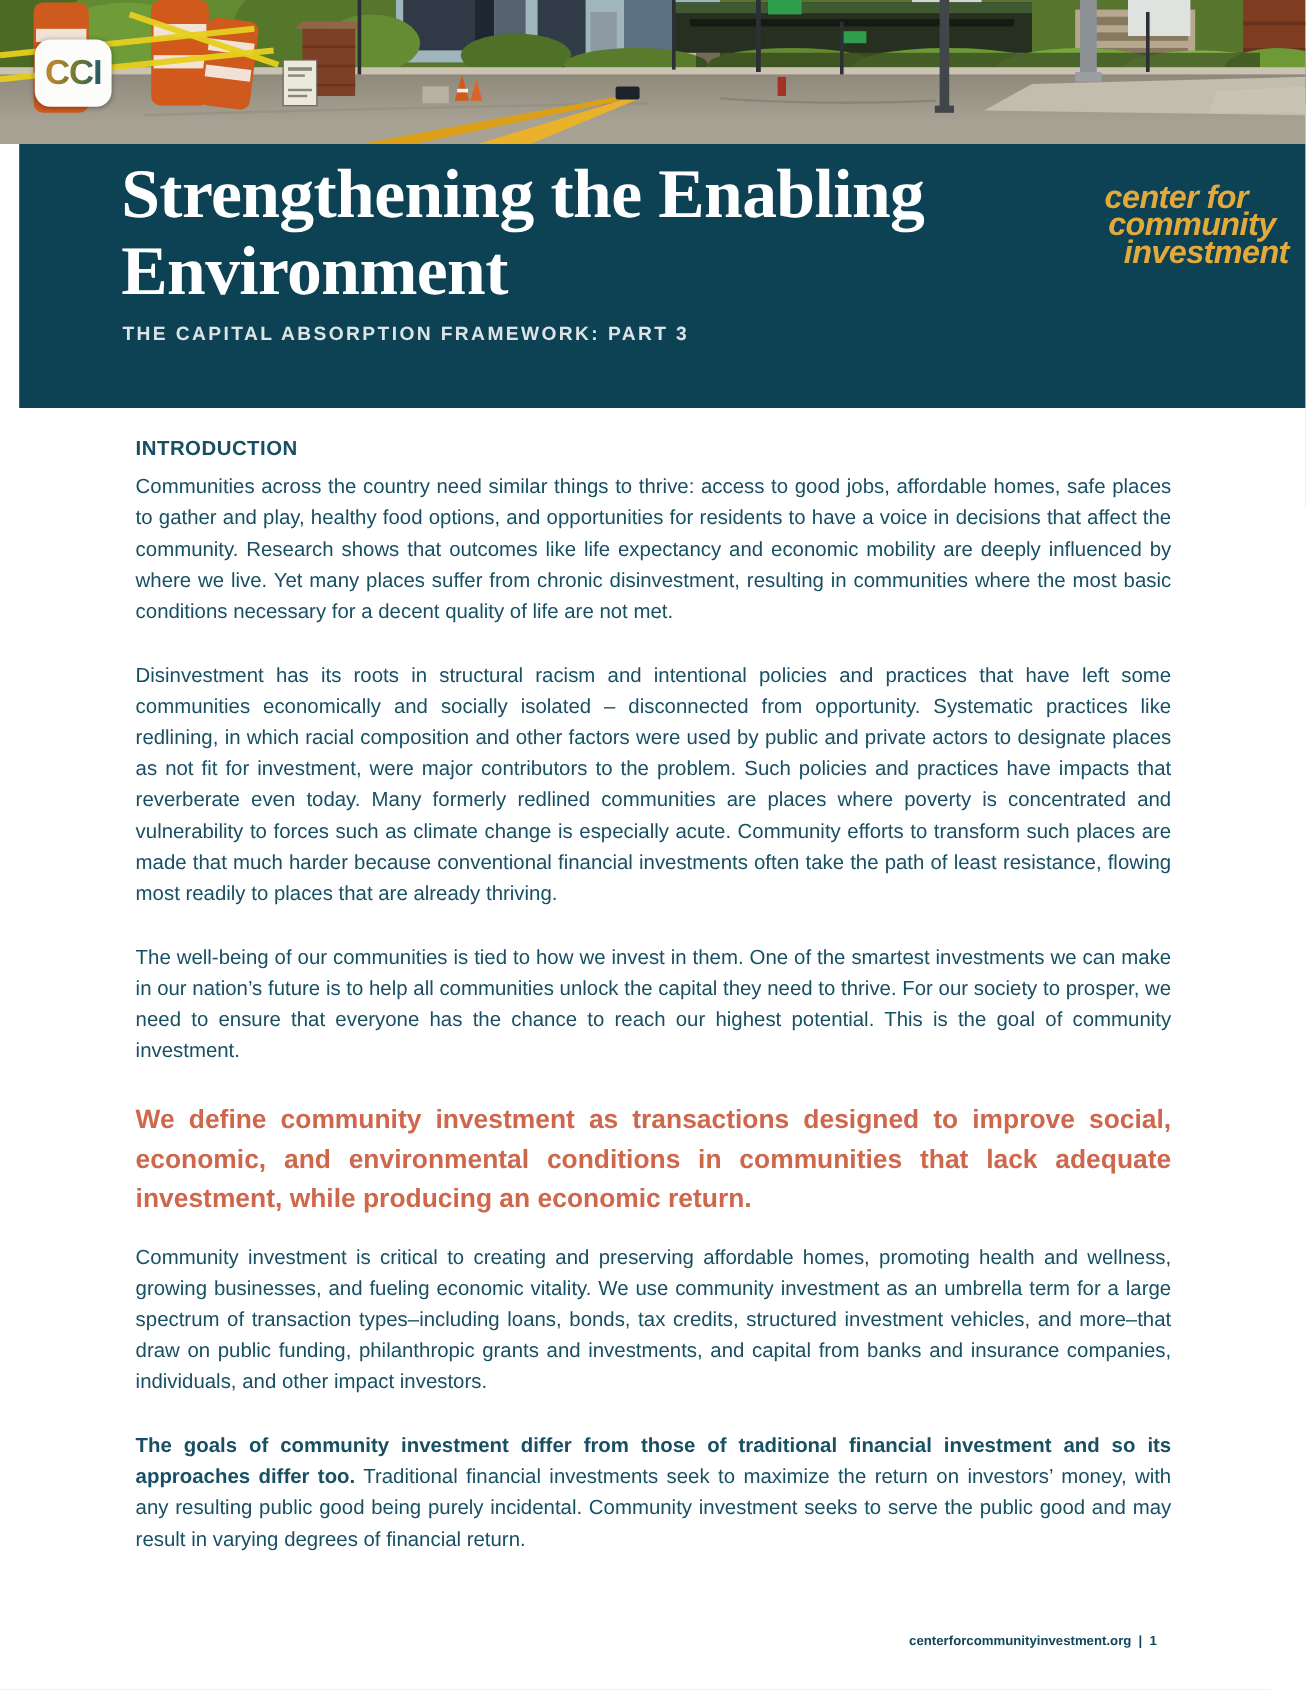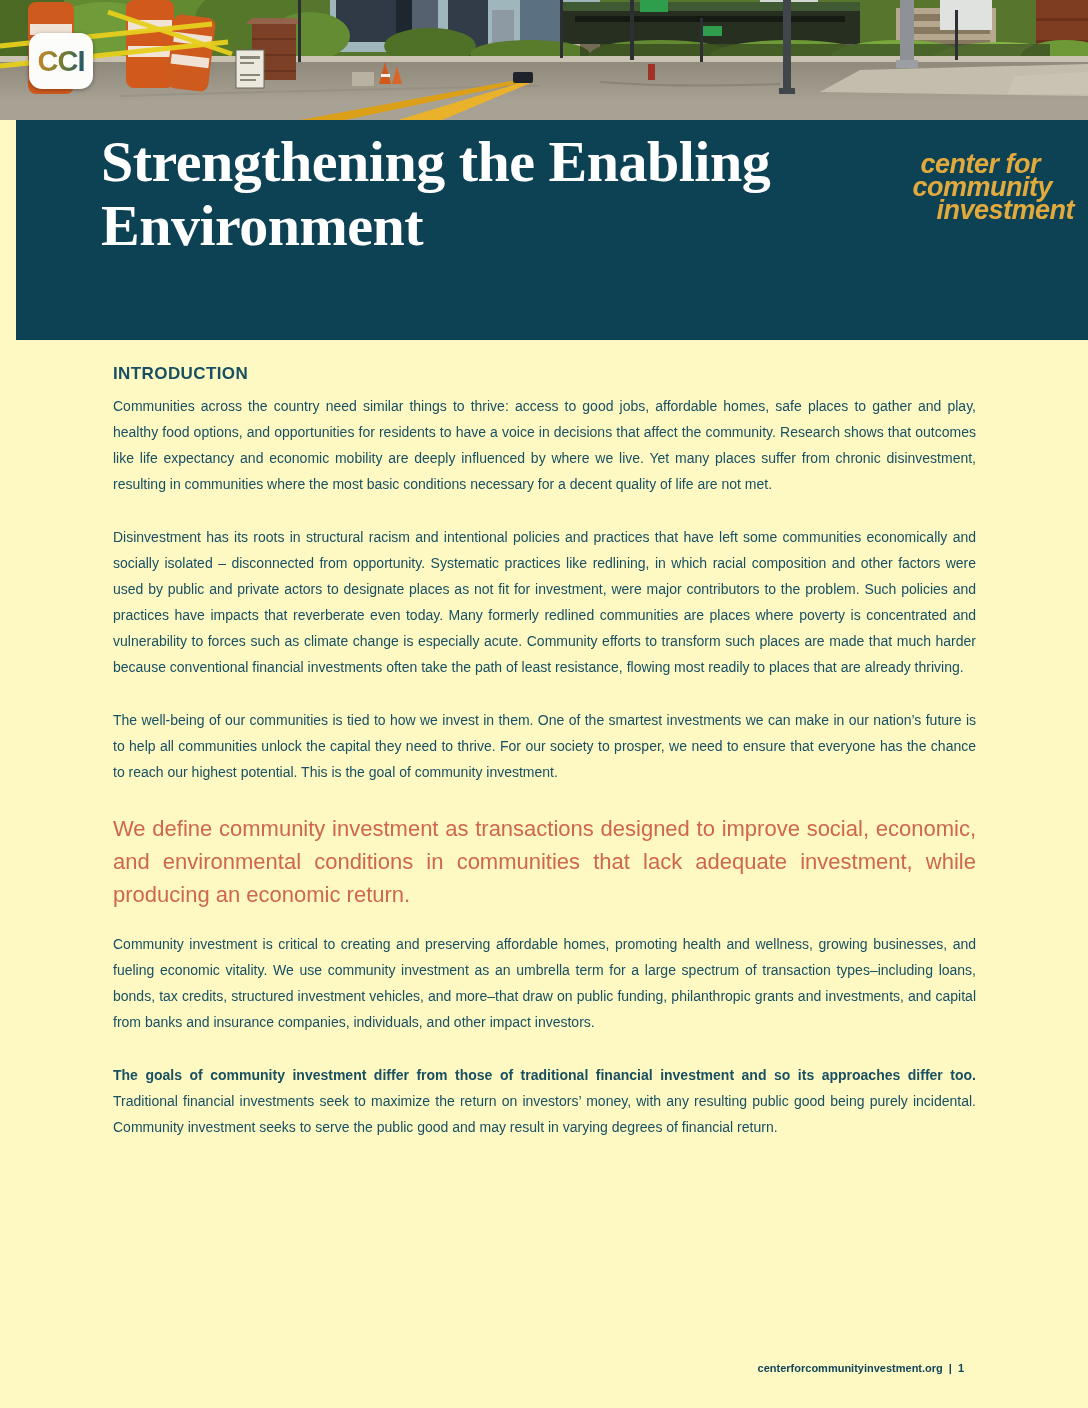--- a/index.html
+++ b/index.html
@@ -1,21 +1,21 @@
 <!DOCTYPE html>
 <html><head>
 <meta charset="utf-8">
 <style>
   * { box-sizing: border-box; margin: 0; padding: 0; }
   html,body { background:#e8e8e8; }
   .page {
     position: relative;
     width: 1088px; height: 1408px;
     margin: 0 auto;
-    background: #fef9c3;
+    background: #ffffff;
     font-family: "Liberation Sans", sans-serif;
     overflow: hidden;
   }
   
   .banner { position:absolute; top:0; left:0; width:1088px; height:120px; overflow:hidden; }
   .banner svg { display:block; width:1088px; height:120px; }
   .cci-badge {
     position:absolute; top:33px; left:29px;
     width:64px; height:56px;
     background:#fcfcfa; border-radius:13px;
@@ -49,42 +49,43 @@
     color:#dde4e7;
     font-size:16px; font-weight:bold;
     letter-spacing:2px;
   }
   .brand {
     position:absolute; right:30px; top:33px;
     color:#e2a93d; font-weight:bold;
     font-size:27px; line-height:23px; letter-spacing:-0.5px;font-style:italic;
   }
   .brand .b1 { margin-left:8px; }
-  .brand .b2 { margin-left:0; }
+  .brand .b2 { margin-left:0;text-align:center; }
   .brand .b3 { margin-left:24px; }
   
   .content {
     position:absolute; left:113px; top:364px;
     width:863px;
     color:#174f63;
   }
   .content h2 {
     font-size:17px; font-weight:bold;
     letter-spacing:0.4px;
     margin:0 0 9px 0;
   }
   .content p {
-    font-size:14px; line-height:26px;
+    font-size:17px; line-height:26px;
     text-align:justify;
     margin:0 0 27px 0;
   }
   .content p.quote {
     color:#cf674c;
     font-size:22px; line-height:33px;
     margin:6px 0 20px 0;
+    font-weight:bold;
   }
   .content p:last-child { margin-bottom:16px; }
   
   .page-footer {
     position:absolute; right:124px; bottom:34px;
     font-size:11px; font-weight:bold;
     color:#11455c;
   }
   .page-footer .sep { margin:0 6px; }
 </style>
@@ -216,20 +217,21 @@
       </g>
       <rect x="648" y="64" width="7" height="16" fill="#a33226"></rect>
     </svg>
     <div class="cci-badge">
       <span>CCI</span>
     </div>
   </div>
 
   <header class="band">
     <h1>Strengthening the Enabling Environment</h1>
+    <div class="subtitle">THE CAPITAL ABSORPTION FRAMEWORK: PART 3</div>
     <div class="brand">
       <div class="b1">center for</div>
       <div class="b2">community</div>
       <div class="b3">investment</div>
     </div>
   </header>
 
   <main class="content">
     <h2>INTRODUCTION</h2>
     <p>Communities across the country need similar things to thrive: access to good jobs, affordable homes, safe places to gather and play, healthy food options, and opportunities for residents to have a voice in decisions that affect the community. Research shows that outcomes like life expectancy and economic mobility are deeply influenced by where we live. Yet many places suffer from chronic disinvestment, resulting in communities where the most basic conditions necessary for a decent quality of life are not met.</p>

